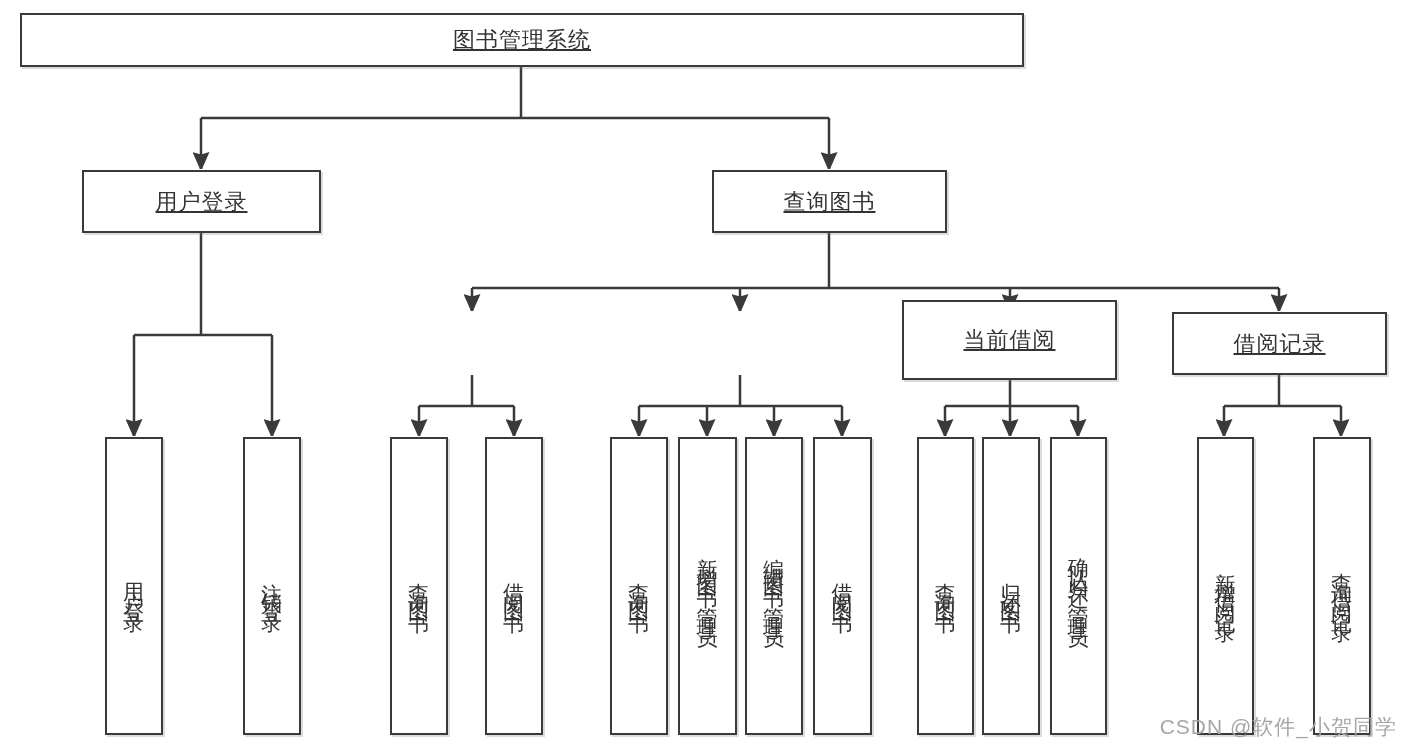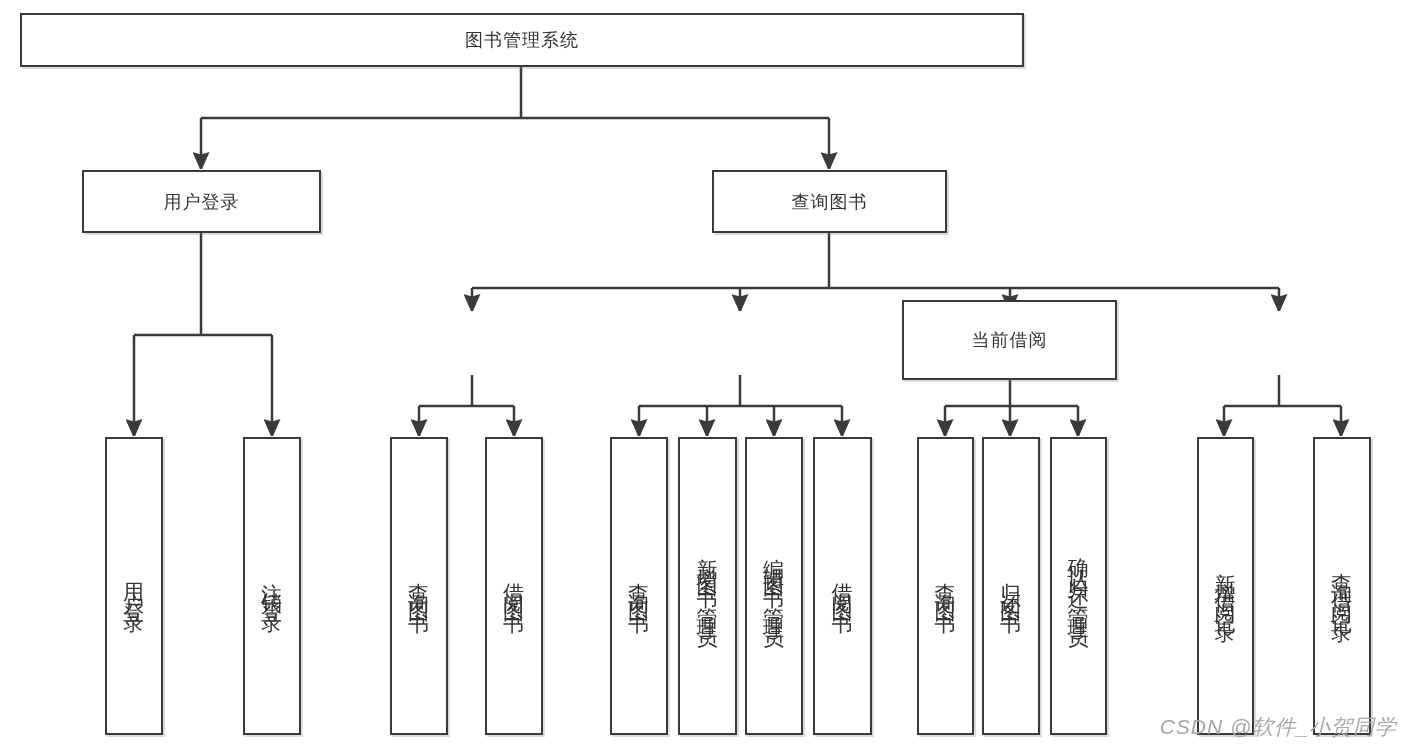--- a/index.html
+++ b/index.html
@@ -21,40 +21,40 @@
   .wires{position:absolute;left:0;top:0;}
   .node{
     position:absolute;
     box-sizing:border-box;
     background:var(--boxbg);
     border:2.5px solid var(--line);
     display:flex;align-items:center;justify-content:center;
     box-shadow:2px 2px 0 rgba(130,130,130,0.28);
   }
   .hbox{
-    font-size:18px;
+    font-size:22px;
     letter-spacing:1px;
     line-height:1;
     white-space:nowrap;
+    text-decoration:underline;
   }
   .vbox{
     writing-mode:vertical-rl;
     text-orientation:mixed;
     font-size:21px;
     letter-spacing:10px;
     line-height:1;
   }
   .watermark{
     position:absolute;
     right:8px;bottom:6px;
     font-size:21px;
     color:var(--wm);
     letter-spacing:1px;
     white-space:nowrap;
-    font-style:italic;
   }
 </style>
 </head>
 <body>
 
 <div class="stage">
 
   <svg class="wires" width="1405" height="747" viewBox="0 0 1405 747">
     <defs>
       <marker id="ah" markerUnits="userSpaceOnUse" markerWidth="24" markerHeight="17" viewBox="0 0 10 10" refX="10" refY="5" orient="auto">
@@ -97,20 +97,21 @@
       <line x1="1341" y1="406" x2="1341" y2="436" marker-end="url(#ah)"></line>
     </g>
   </svg>
 
   <div class="node hbox" style="left:20px;top:13px;width:1004px;height:54px">图书管理系统</div>
 
   <div class="node hbox" style="left:82px;top:170px;width:239px;height:63px">用户登录</div>
   <div class="node hbox" style="left:712px;top:170px;width:235px;height:63px">查询图书</div>
 
   <div class="node hbox" style="left:902px;top:300px;width:215px;height:80px">当前借阅</div>
+  <div class="node hbox" style="left:1172px;top:312px;width:215px;height:63px">借阅记录</div>
 
   <div class="node vbox" style="left:105px;top:437px;width:58px;height:298px">用户登录</div>
   <div class="node vbox" style="left:243px;top:437px;width:58px;height:298px">注销登录</div>
 
   <div class="node vbox" style="left:390px;top:437px;width:58px;height:298px">查询图书</div>
   <div class="node vbox" style="left:485px;top:437px;width:58px;height:298px">借阅图书</div>
 
   <div class="node vbox" style="left:610px;top:437px;width:58px;height:298px">查询图书</div>
   <div class="node vbox" style="left:678px;top:437px;width:59px;height:298px">新增图书（管理员）</div>
   <div class="node vbox" style="left:745px;top:437px;width:58px;height:298px">编辑图书（管理员）</div>

